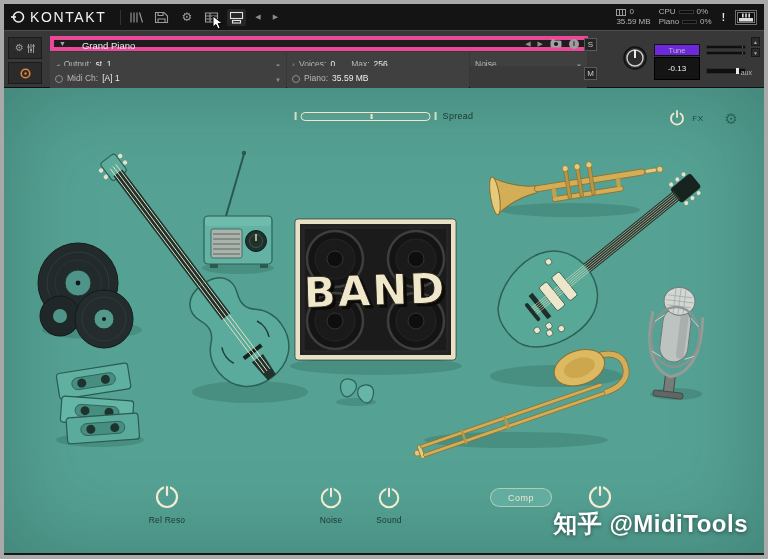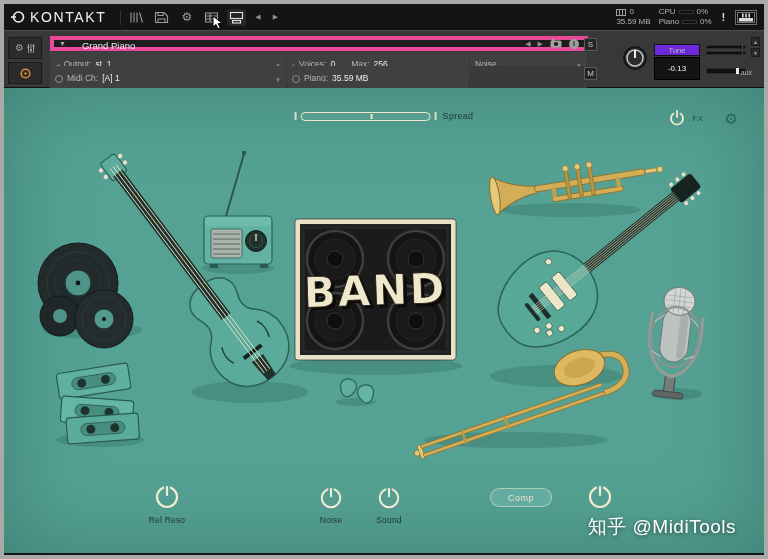--- a/index.html
+++ b/index.html
@@ -64,21 +64,21 @@
   .spread-pill{width:130px;height:9px;border:1.5px solid #efe8cd;border-radius:5px;position:relative;background:rgba(255,255,255,.05)}
   .spread-handle{position:absolute;left:54%;top:1px;bottom:1px;width:2px;background:#efe8cd}
   .spread-label{font-size:9px;color:#1e362e;letter-spacing:.3px}
   .fx{position:absolute;top:22px;right:26px;display:flex;align-items:center;gap:7px}
   .fx-label{font-size:8px;color:#1c473f;letter-spacing:.5px}
   .fx-gear{font-size:15px;color:#27645a;margin-left:14px;line-height:1}
   .ctl{position:absolute;width:52px;display:flex;flex-direction:column;align-items:center;gap:5px}
   .ctl-label{font-size:8.5px;color:#1e362e;letter-spacing:.2px;white-space:nowrap}
   .comp{position:absolute;left:486px;top:400px;width:62px;height:19px;border-radius:10px;background:#62ada0;border:1px solid rgba(238,230,203,.55);color:#ece5cb;font-size:9px;display:flex;align-items:center;justify-content:center;letter-spacing:.5px}
   .right-knob{position:absolute;left:583px;top:396px}
-  .watermark{position:absolute;right:28px;bottom:13px;color:#ffffff;font-size:19px;font-weight:400;letter-spacing:.5px;text-shadow:0 1px 4px rgba(0,0,0,.5)}
+  .watermark{position:absolute;right:16px;bottom:13px;color:#ffffff;font-size:24px;font-weight:700;letter-spacing:.5px;text-shadow:0 1px 4px rgba(0,0,0,.5)}
   .cursor{position:absolute;left:208px;top:11px;z-index:60}
 </style>
 </head>
 <body>
 
 <div class="window">
 
   <div class="topbar">
     <div class="logo">
       <svg width="14" height="14" viewBox="0 0 14 14">

